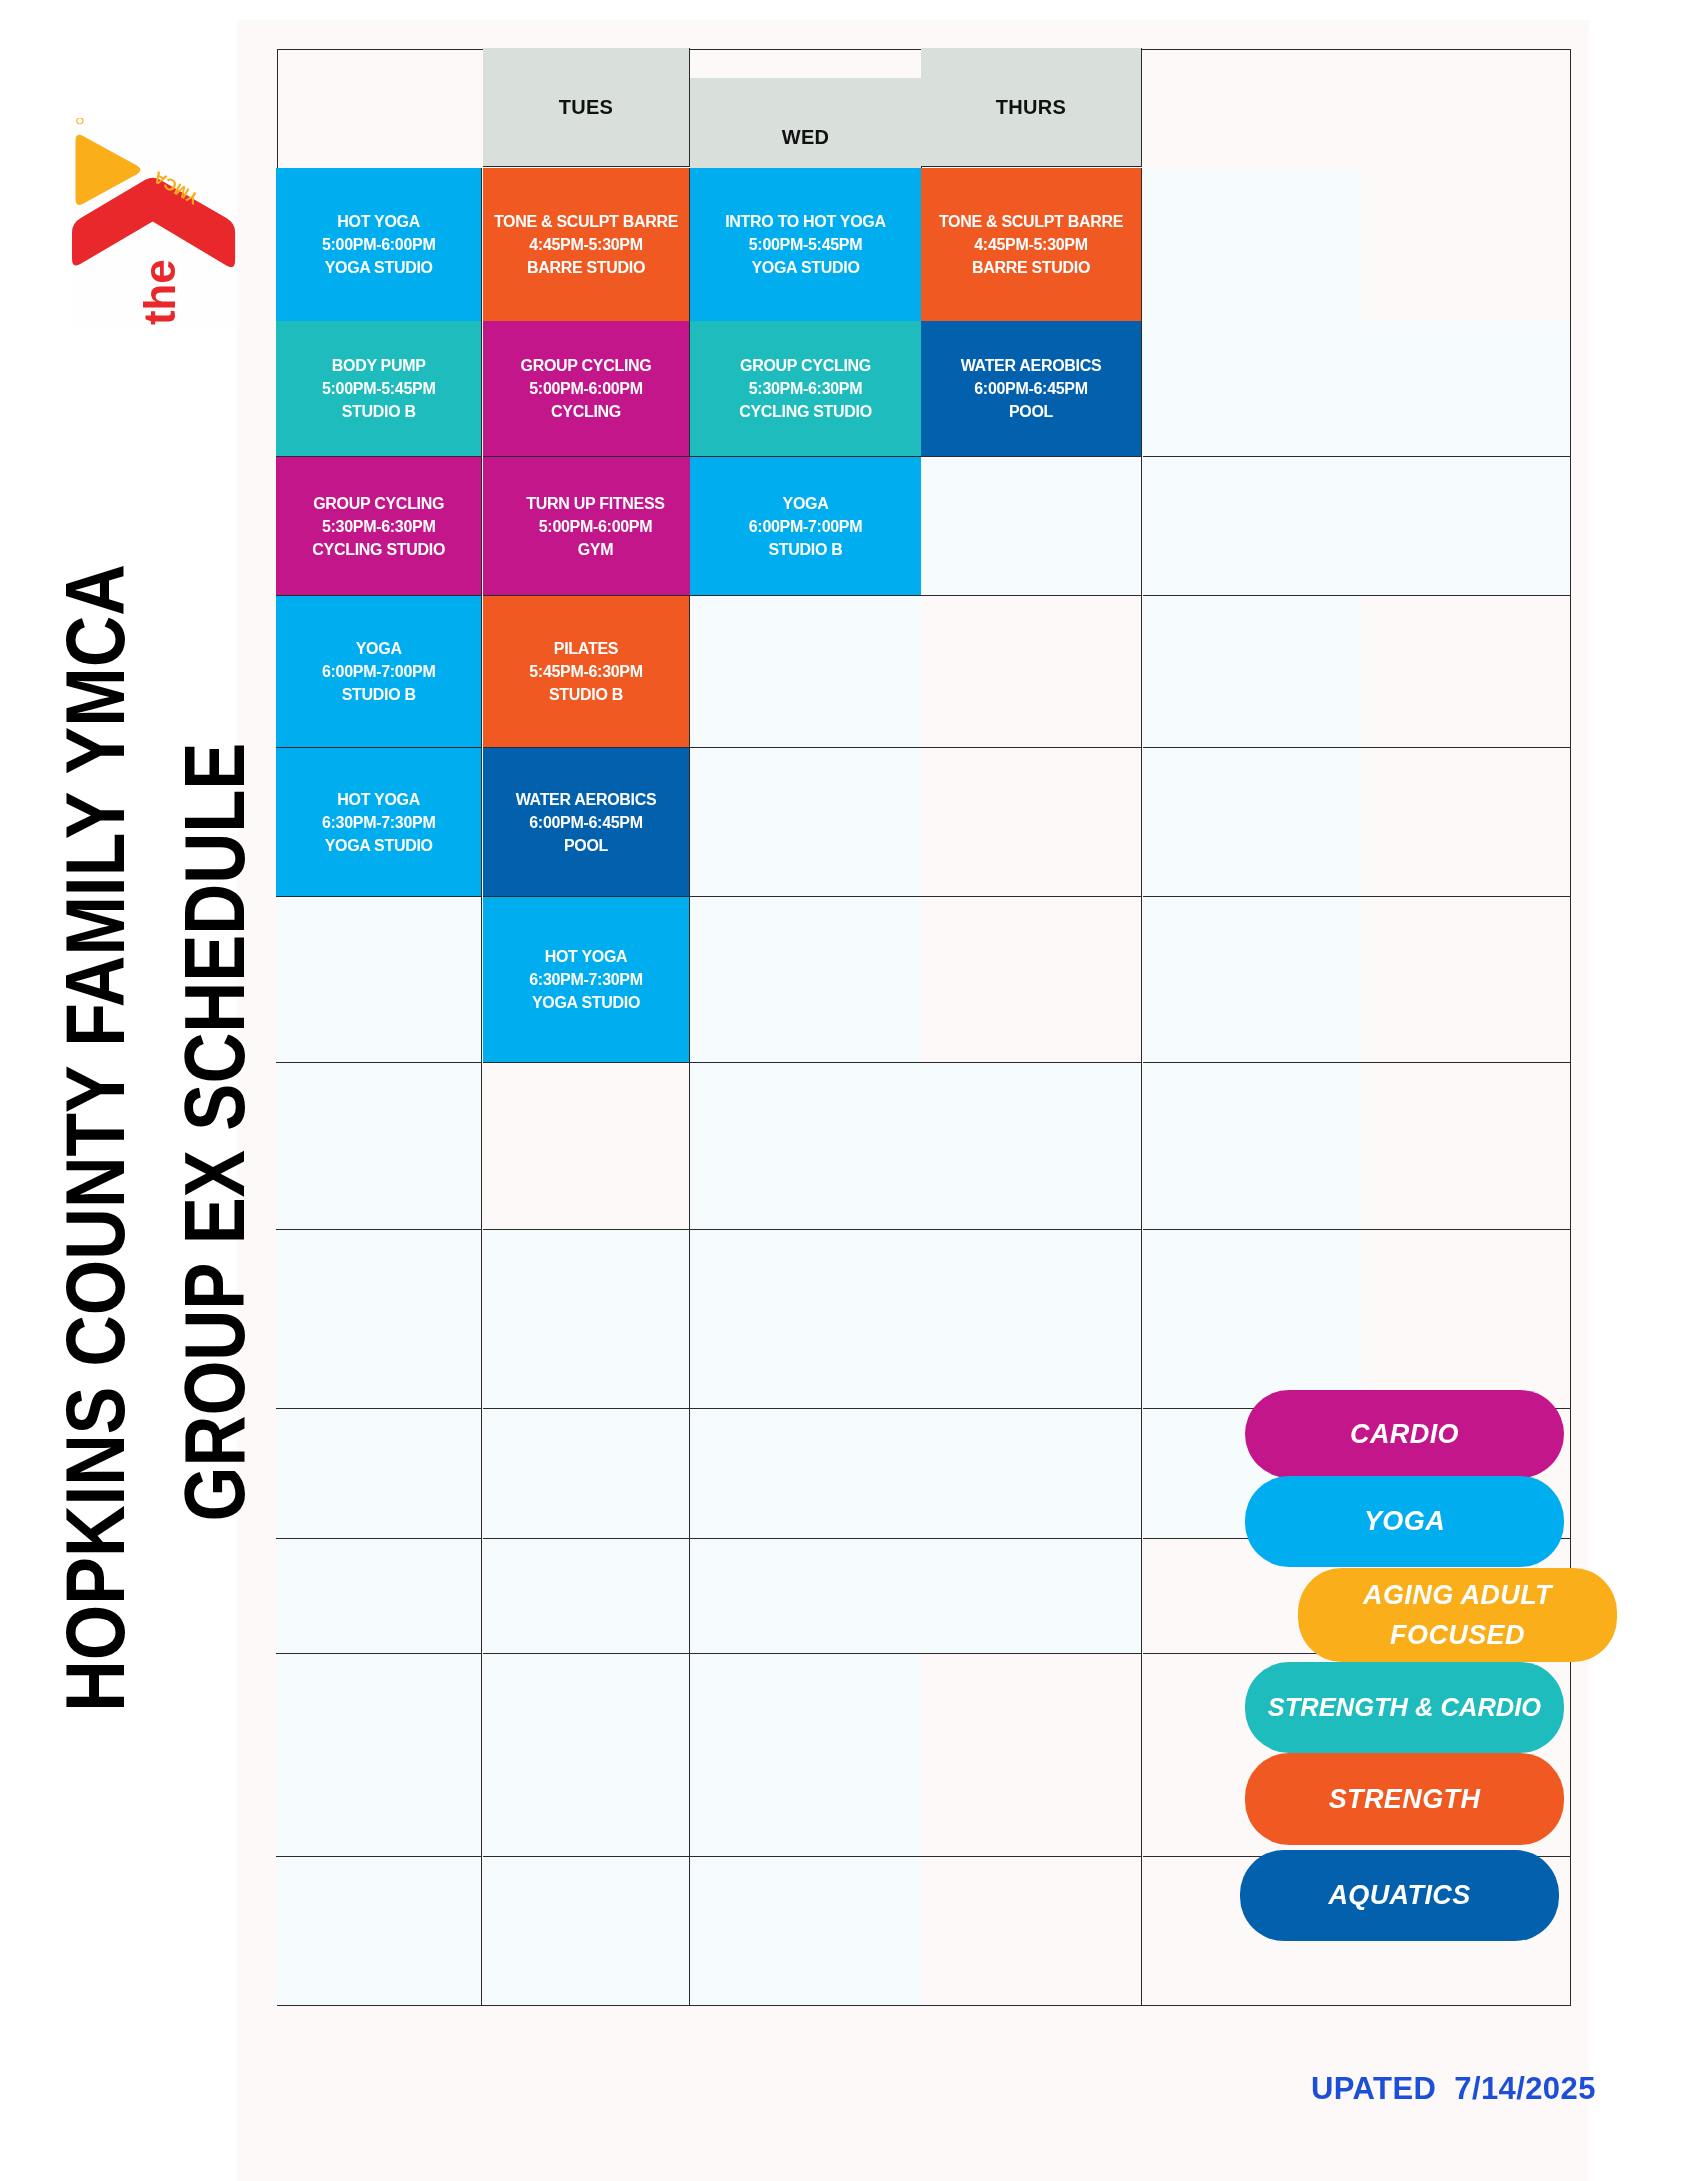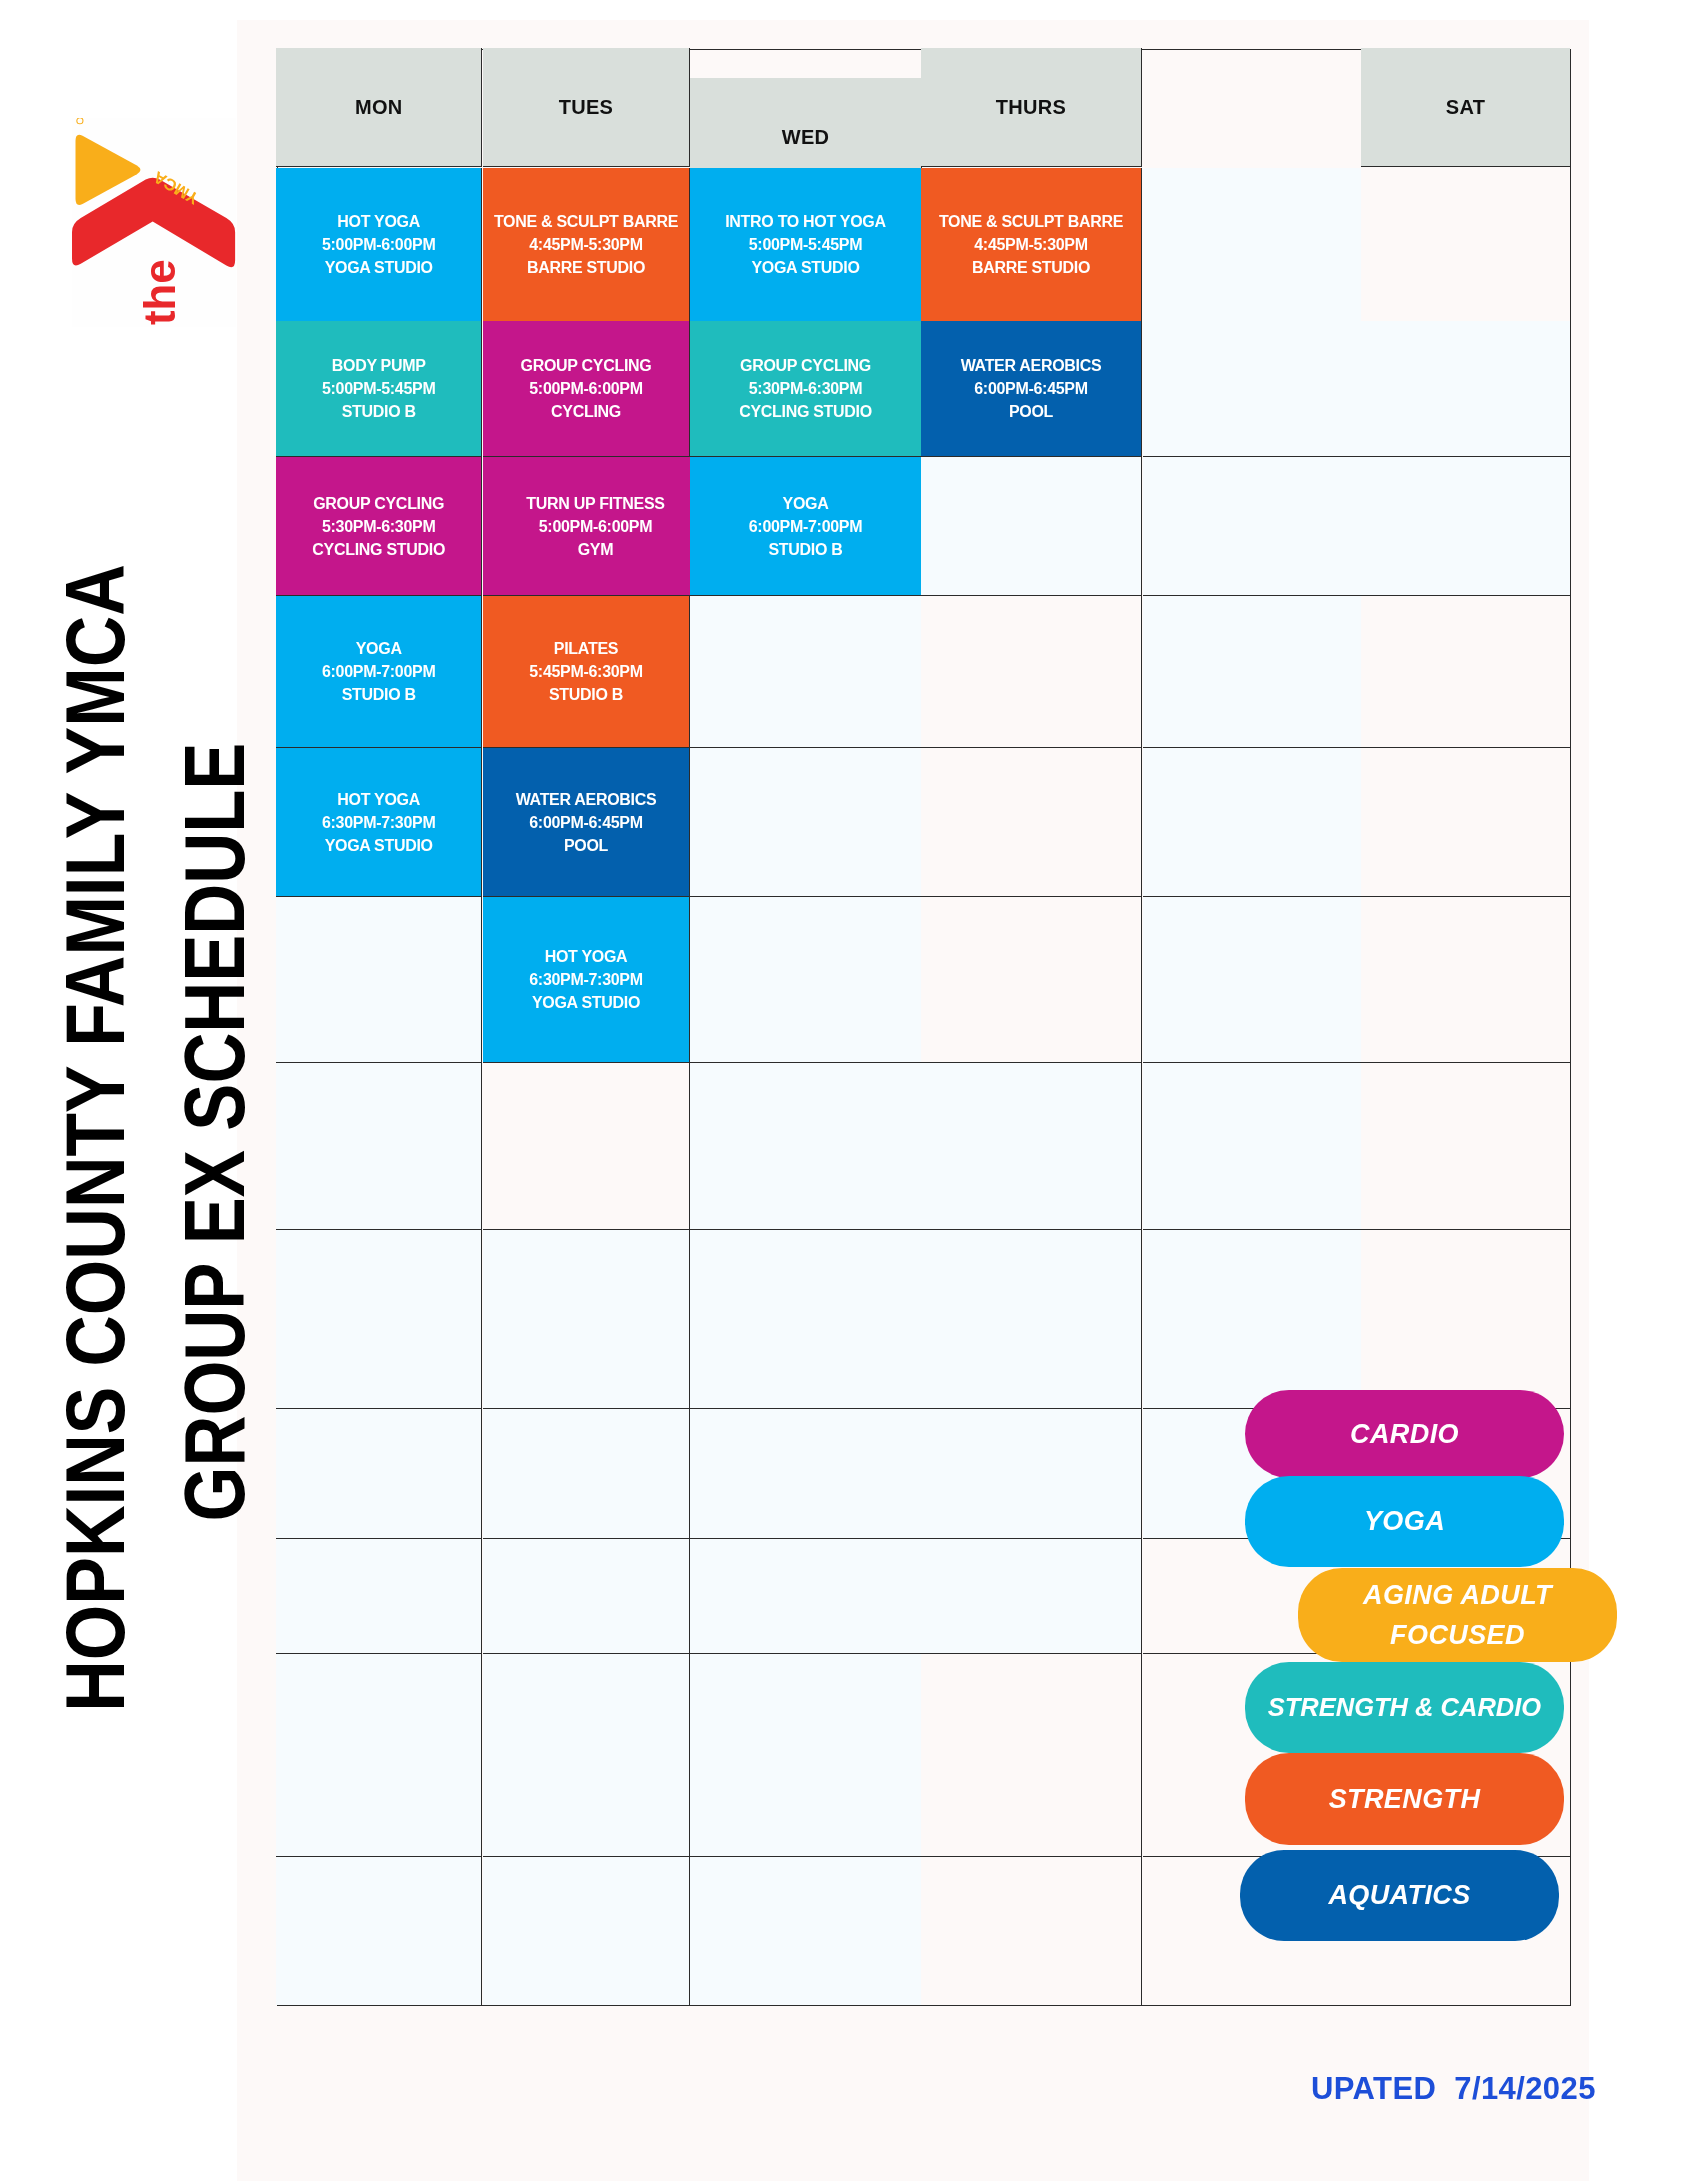--- a/index.html
+++ b/index.html
@@ -90,34 +90,28 @@
     <text x="146" y="88" font-family="Liberation Sans, sans-serif" font-weight="bold" font-size="19" fill="#f9ae1a" transform="rotate(210 146 88)">YMCA</text>
 
     <text x="118" y="236" font-family="Liberation Sans, sans-serif" font-weight="bold" font-size="50" fill="#e8282b" transform="rotate(-90 118 236)">the</text>
   </svg>
 </div>
 
 <div class="vtitle line1">HOPKINS COUNTY FAMILY YMCA</div>
 <div class="vtitle line2">GROUP EX SCHEDULE</div>
 
 <div class="grid" id="grid">
-    <div class="cell header" style="left: -1.8px; top: -1.8px; width: 206px; height: 119px;">
-      <span>MON</span>
-    </div>
     <div class="cell header" style="left: 205px; top: -1.8px; width: 207px; height: 119px;">
       <span>TUES</span>
     </div>
     <div class="cell header" style="left: 412px; top: -1.8px; width: 232px; height: 119px; margin-top: 30px;">
       <span>WED</span>
     </div>
     <div class="cell header" style="left: 643px; top: -1.8px; width: 221px; height: 119px;">
       <span>THURS</span>
-    </div>
-    <div class="cell header" style="left: 1083px; top: -1.8px; width: 209px; height: 119px; border-right: none;">
-      <span>SAT</span>
     </div>
     <div class="cell class-cell" style="left: -1.8px; top: 118px; width: 206px; height: 154px; background: rgb(0, 174, 239);">
       <div class="class-block">
         <span>HOT YOGA</span>
         <span>5:00PM-6:00PM</span>
         <span>YOGA STUDIO</span>
       </div>
     </div>
     <div class="cell class-cell" style="left: 205px; top: 118px; width: 207px; height: 154px; background: rgb(240, 90, 34);">
       <div class="class-block">

